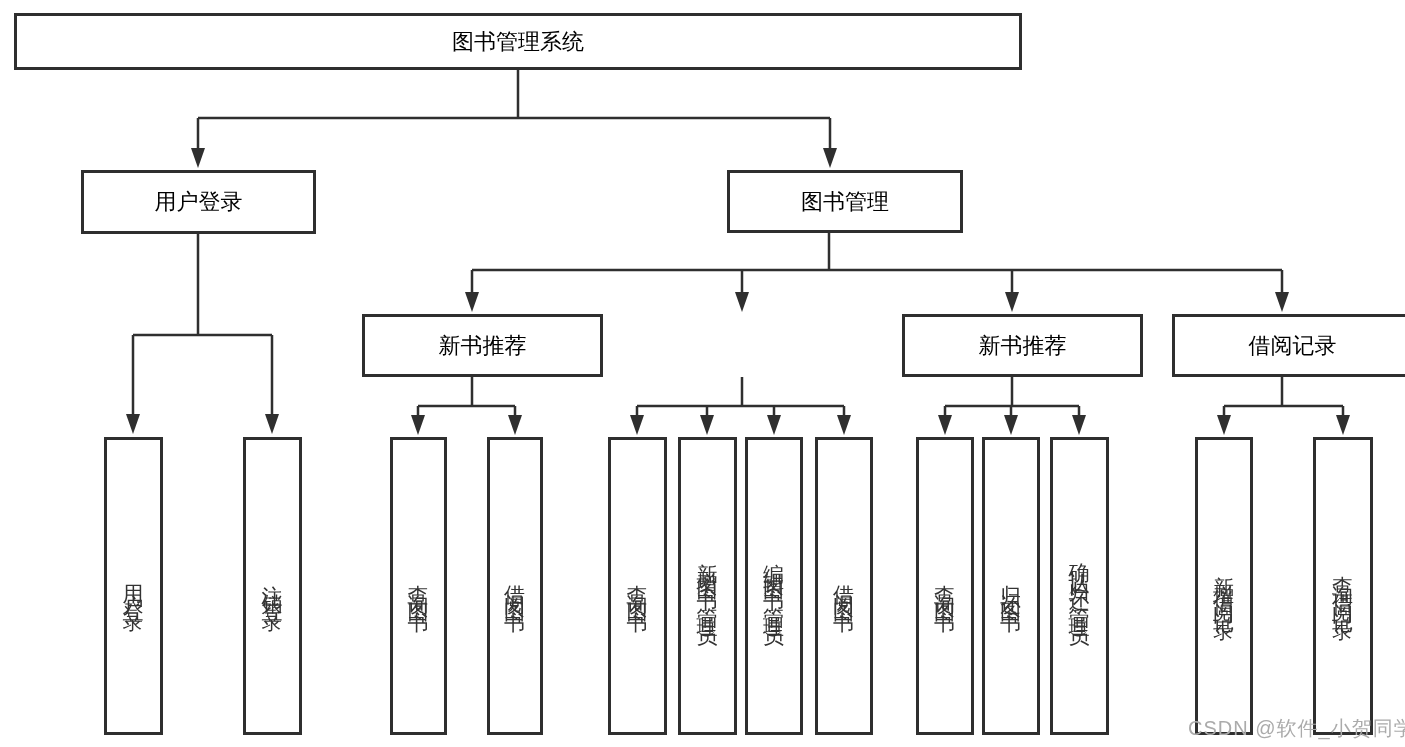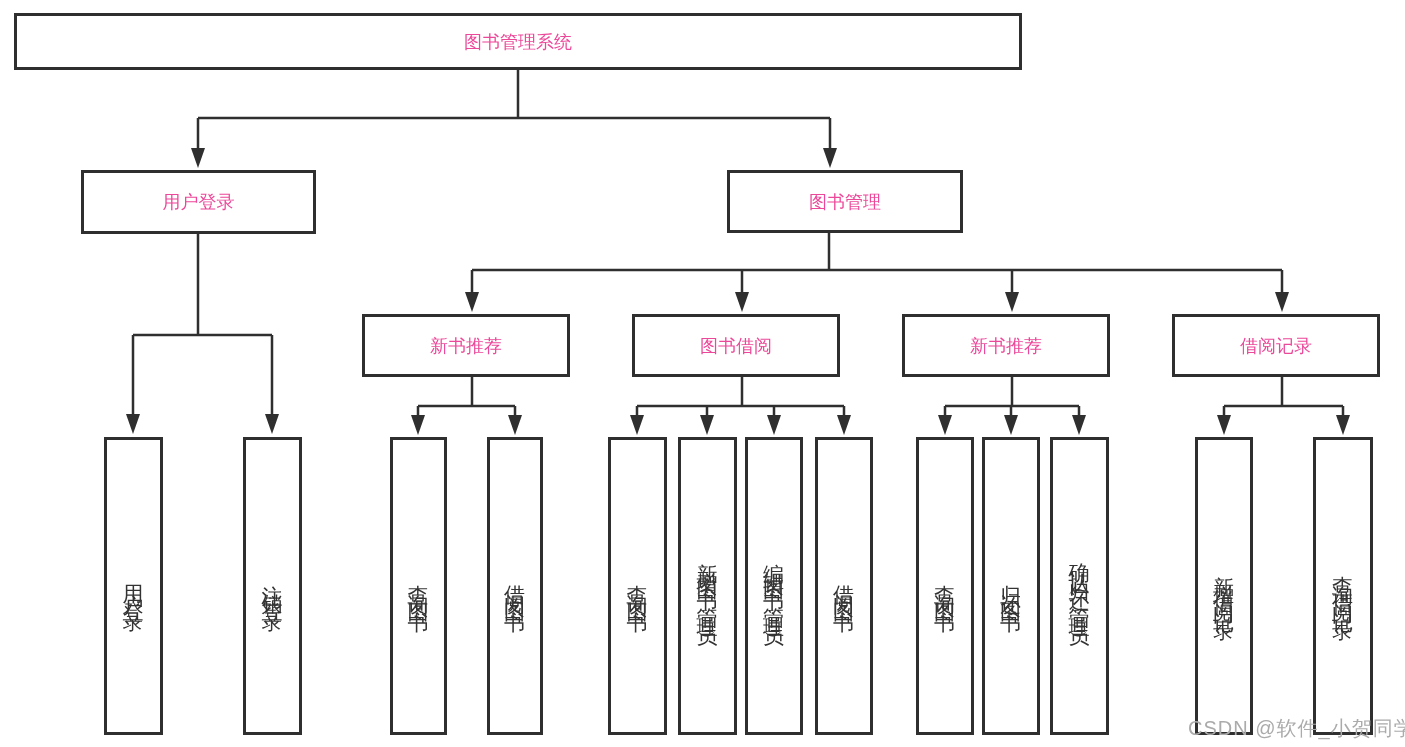--- a/index.html
+++ b/index.html
@@ -14,28 +14,28 @@
   .wires{position:absolute;left:0;top:0;z-index:0;}
   .node{
     position:absolute;
     box-sizing:border-box;
     background:#ffffff;
     border:3px solid #2f2f2f;
     display:flex;align-items:center;justify-content:center;
     z-index:1;
   }
   .hnode span{
-    font-size:18px;
-    color:#ec4899;
+    font-size:22px;
+    color:#000000;
     white-space:nowrap;
   }
   .root-node{left:14px;top:13px;width:1008px;height:57px;}
   .n-user-login{left:81px;top:170px;width:235px;height:64px;}
   .n-book-mgmt{left:711px;top:170px;width:236px;height:63px;margin-left:16px;}
-  .lvl3{top:314px;width:208px;height:63px;}
+  .lvl3{top:314px;width:241px;height:63px;}
   .n-new-books{left:362px;}
   .n-book-borrow{left:632px;}
   .n-current-borrow{left:902px;}
   .n-borrow-record{left:1172px;}
   .leaf{top:437px;height:298px;}
   .leaf .vtext{
     writing-mode:vertical-rl;
     text-orientation:mixed;
     font-size:21px;
     letter-spacing:9px;
@@ -96,23 +96,20 @@
   <div class="node hnode n-user-login">
     <span>用户登录</span>
   </div>
   <div class="node hnode n-book-mgmt">
     <span>图书管理</span>
   </div>
 
   <div class="node hnode lvl3 n-new-books">
     <span>新书推荐</span>
   </div>
-  <div class="node hnode lvl3 n-book-borrow">
-    <span>图书借阅</span>
-  </div>
   <div class="node hnode lvl3 n-current-borrow">
     <span>新书推荐</span>
   </div>
   <div class="node hnode lvl3 n-borrow-record">
     <span>借阅记录</span>
   </div>
 
   <div class="node leaf" style="left:104px;width:59px">
     <span class="vtext">用户登录</span>
   </div>

